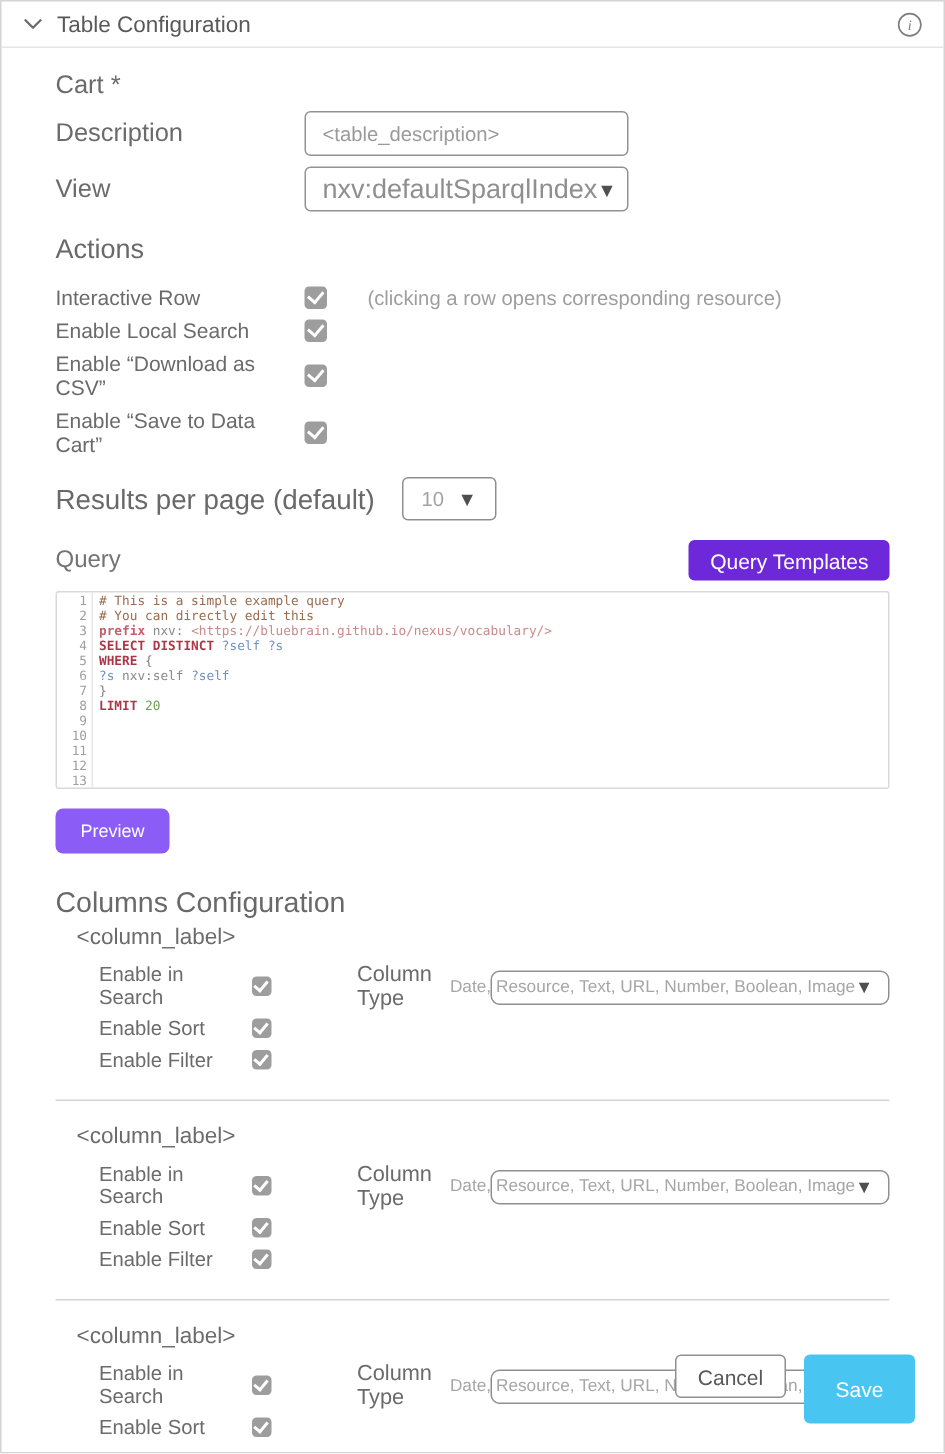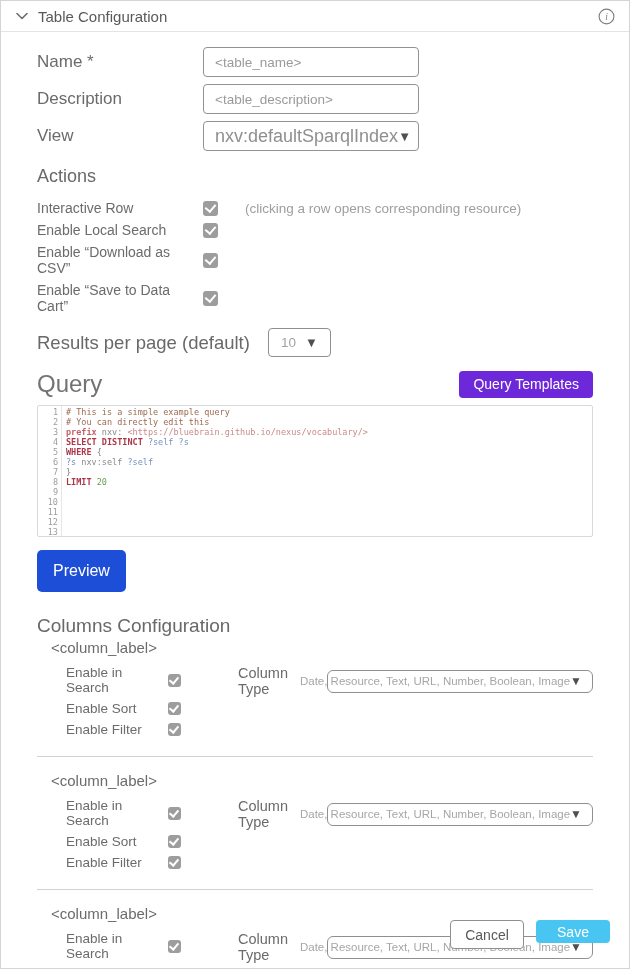--- a/index.html
+++ b/index.html
@@ -33,58 +33,58 @@
   .check-note{margin-left:27px;font-size:13.5px;color:#9e9e9e;}
 
   
   .rpp-row{display:flex;align-items:center;margin-top:14px;}
   .rpp-label{font-size:18.5px;color:#696969;margin-right:18px;}
   .rpp-select{width:63px;height:29px;border:1px solid #8f8f8f;border-radius:4px;display:flex;align-items:center;justify-content:center;gap:9px;cursor:pointer;box-sizing:border-box;}
   .rpp-value{font-size:13.5px;color:#a3a3a3;}
 
   
   .query-head{display:flex;align-items:center;justify-content:space-between;margin-top:13px;}
-  .query-title{font-size:24px;color:#737373;}
+  .query-title{font-size:16px;color:#737373;}
   .qt-btn{background:#6d28d9;color:#fff;border:none;border-radius:4px;height:27px;padding:0 14px;font-size:14px;font-family:"Liberation Sans",sans-serif;cursor:pointer;}
 
   .editor{border:1px solid #d9d9d9;border-radius:2px;margin-top:7px;height:130px;display:flex;font-family:"DejaVu Sans Mono",monospace;font-size:8.5px;line-height:10px;overflow:hidden;background:#fff;}
   .gutter{width:20px;flex:none;text-align:right;padding:1px 3px 0 0;color:#9e9e9e;border-right:1px solid #e6e6e6;}
   .gutter div{height:10px;}
   .code{flex:1;padding:1px 0 0 4px;white-space:pre;cursor:text;}
   .code-line{height:10px;}
   .tok-comment{color:#9c6b50;}
   .tok-pre{color:#c4606a;font-weight:bold;}
   .tok-kw{color:#ab3748;font-weight:bold;}
   .tok-url{color:#c98b8b;}
   .tok-var{color:#7390c2;}
   .tok-plain{color:#8a8a8a;}
   .tok-num{color:#6f9d55;}
   .tok-br{color:#7d7d7d;}
 
-  .preview-btn{margin-top:13px;background:#1d4ed8;color:#fff;border:none;border-radius:5px;height:42px;min-width:76px;padding:0 16px;font-size:16px;font-family:"Liberation Sans",sans-serif;cursor:pointer;}
+  .preview-btn{margin-top:13px;background:#8b5cf6;color:#fff;border:none;border-radius:5px;height:30px;min-width:76px;padding:0 16px;font-size:12px;font-family:"Liberation Sans",sans-serif;cursor:pointer;}
 
   
   .columns-heading{font-size:19px;color:#696969;margin:23px 0 2px 0;}
   .col-block{margin-left:14px;}
   .col-label{font-size:15px;color:#6b6b6b;margin-bottom:9px;}
   .col-grid{display:flex;align-items:flex-start;}
   .col-left{margin-left:15px;width:130px;flex:none;}
   .opt-row{display:flex;align-items:center;margin-bottom:6px;}
   .opt-label{width:102px;font-size:13.5px;color:#6b6b6b;}
   .col-right{display:flex;align-items:center;margin-left:42px;}
   .ct-label{font-size:14.5px;color:#6b6b6b;margin-right:22px;}
   .ct-select{width:266px;height:23px;border:1px solid #8f8f8f;border-radius:6px;display:flex;align-items:center;justify-content:flex-end;padding:0 10px;box-sizing:border-box;cursor:pointer;}
   .ct-value{font-size:11.5px;color:#a6a6a6;white-space:nowrap;}
   .ct-caret{font-size:12px;color:#4f4f4f;line-height:1;}
   .divider{border:none;border-top:1px solid #d2d2d2;margin:13px 0 15px 0;}
 
   
   .footer{position:absolute;right:19px;bottom:19px;display:flex;gap:12px;}
   .cancel-btn{width:74px;height:29px;background:#fff;border:1px solid #8f8f8f;border-radius:4px;color:#595959;font-size:14px;font-family:"Liberation Sans",sans-serif;cursor:pointer;}
-  .save-btn{width:74px;height:23px;background:#49c5f1;border:none;border-radius:4px;color:#fff;font-size:14px;font-family:"Liberation Sans",sans-serif;cursor:pointer;}
+  .save-btn{width:74px;height:46px;background:#49c5f1;border:none;border-radius:4px;color:#fff;font-size:14px;font-family:"Liberation Sans",sans-serif;cursor:pointer;}
 </style>
 </head>
 <body>
 
 <div class="panel">
 
   <div class="hdr">
     <span class="hdr-chevron">
       <svg width="12" height="8" viewBox="0 0 12 8">
           <polyline points="1,1.5 6,6.5 11,1.5" fill="none" stroke="#6e6e6e" stroke-width="1.6" stroke-linecap="round" stroke-linejoin="round"></polyline>
@@ -95,22 +95,21 @@
       <svg width="17" height="17" viewBox="0 0 17 17">
           <circle cx="8.5" cy="8.5" r="7.4" fill="none" stroke="#7d7d7d" stroke-width="1.1"></circle>
           <text x="8.5" y="12" text-anchor="middle" font-size="9.5" font-family="Liberation Serif, serif" fill="#7d7d7d" font-style="italic">i</text>
         </svg>
     </span>
   </div>
 
   <div class="body">
 
     <div class="form-row">
-      <span class="form-label">Name *</span>
-      <input class="txt-input" type="text" value="&lt;table_name&gt;" style="">
+      <span class="form-label">Cart *</span>
     </div>
 
     <div class="form-row">
       <span class="form-label">Description</span>
       <input class="txt-input" type="text" value="&lt;table_description&gt;" style="">
     </div>
 
     <div class="form-row">
       <span class="form-label">View</span>
       <div class="sel-box">

